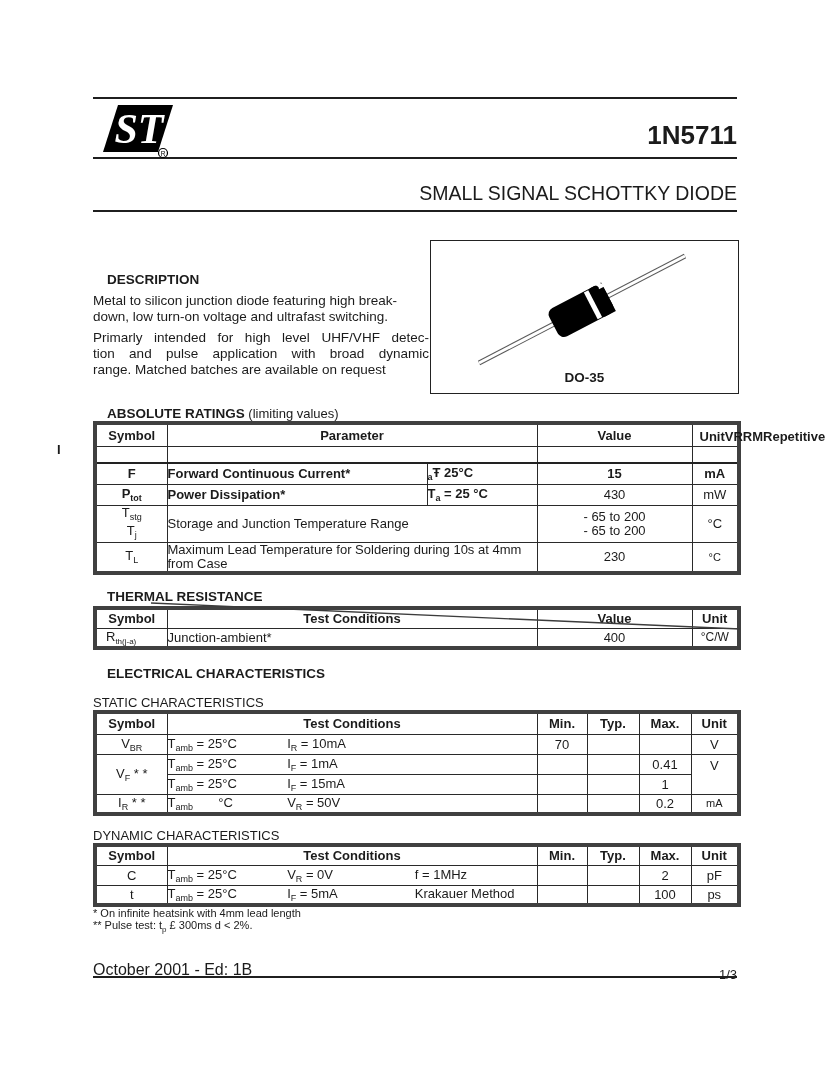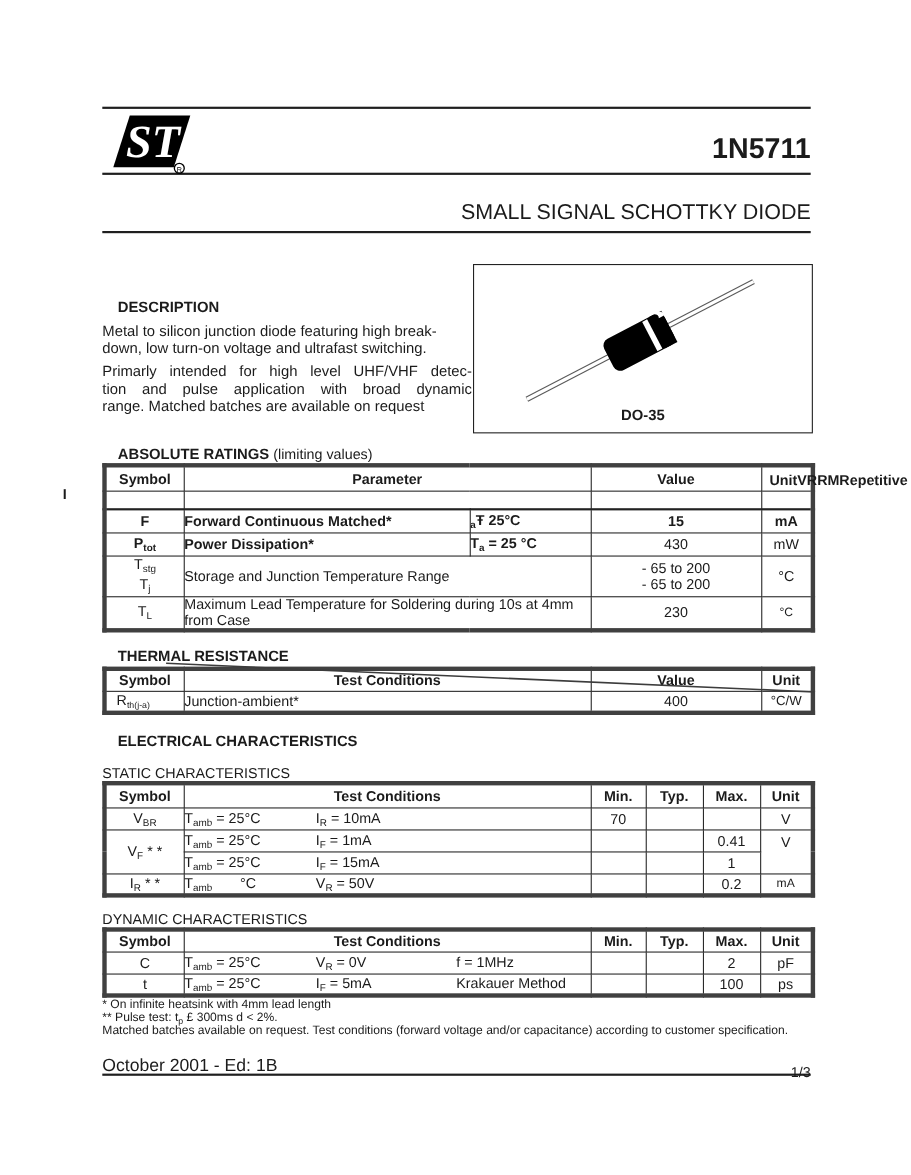--- a/index.html
+++ b/index.html
@@ -98,21 +98,21 @@
       </td>
     </tr>
     <tr style="height:17px;">
       <td></td>
           <td colspan="2"></td>
           <td></td>
           <td></td>
     </tr>
     <tr style="height:21px;border-top:2px solid #222;">
       <td class="c smallF">F</td>
-      <td class="pl b">Forward Continuous Matched*</td>
+      <td class="pl b">Forward Continuous Current*</td>
       <td class="pl b"><span class="sub">a</span><span>Ŧ 25°C</span></td>
       <td class="c b">15</td>
       <td class="c b">mA</td>
     </tr>
     <tr style="height:21px;">
       <td class="c b"><span>P</span><span class="sub">tot</span></td>
       <td class="pl b">Power Dissipation*</td>
       <td class="pl b"><span>T</span><span class="sub">a</span><span> = 25 °C</span></td>
       <td class="c">430</td>
       <td class="c">mW</td>
@@ -276,19 +276,18 @@
       <td class="c">100</td>
       <td class="c">ps</td>
     </tr>
   </tbody>
     </table>
 
   <div class="abs note" style="left:93px;top:907px;">* On infinite heatsink with 4mm lead length</div>
   <div class="abs note" style="left:93px;top:919px;">
     <span>**  Pulse test: t</span><span class="sub2">p</span><span>&nbsp;£ 300ms  d &lt; 2%.</span>
   </div>
-  <div class="abs note" style="left:93px;top:931px;">Matched batches available on request. Test conditions (forward voltage and/or capacitance) according to customer specification.</div>
 
   <div class="abs" style="left:93px;top:961px;font-size:16px;">October 2001 - Ed: 1B</div>
   <div class="rule" style="left:93px;top:976px;width:644px;height:1.5px;"></div>
   <div class="abs" style="left:637px;top:967px;width:100px;text-align:right;font-size:13px;">1/3</div>
 
 </div>
 
 </body></html>

